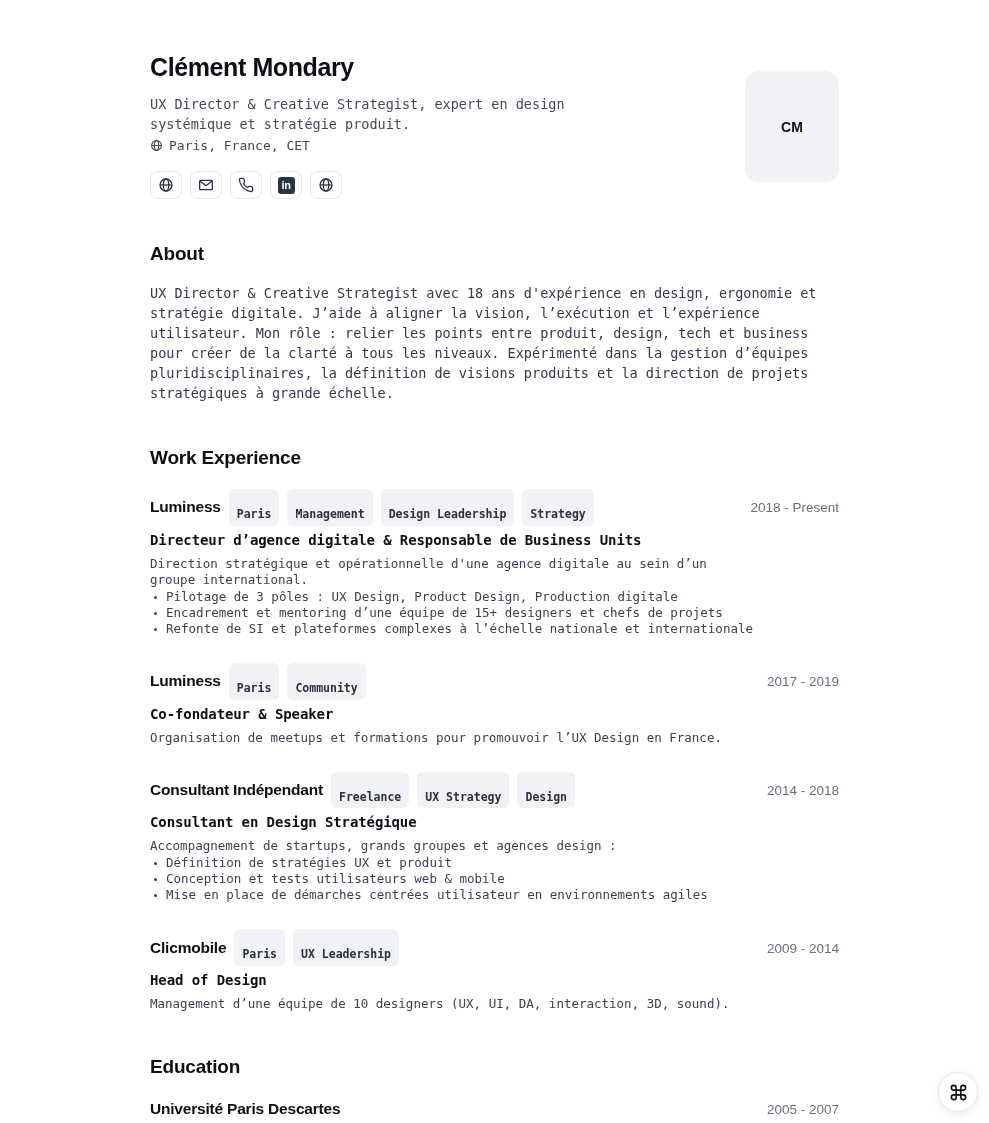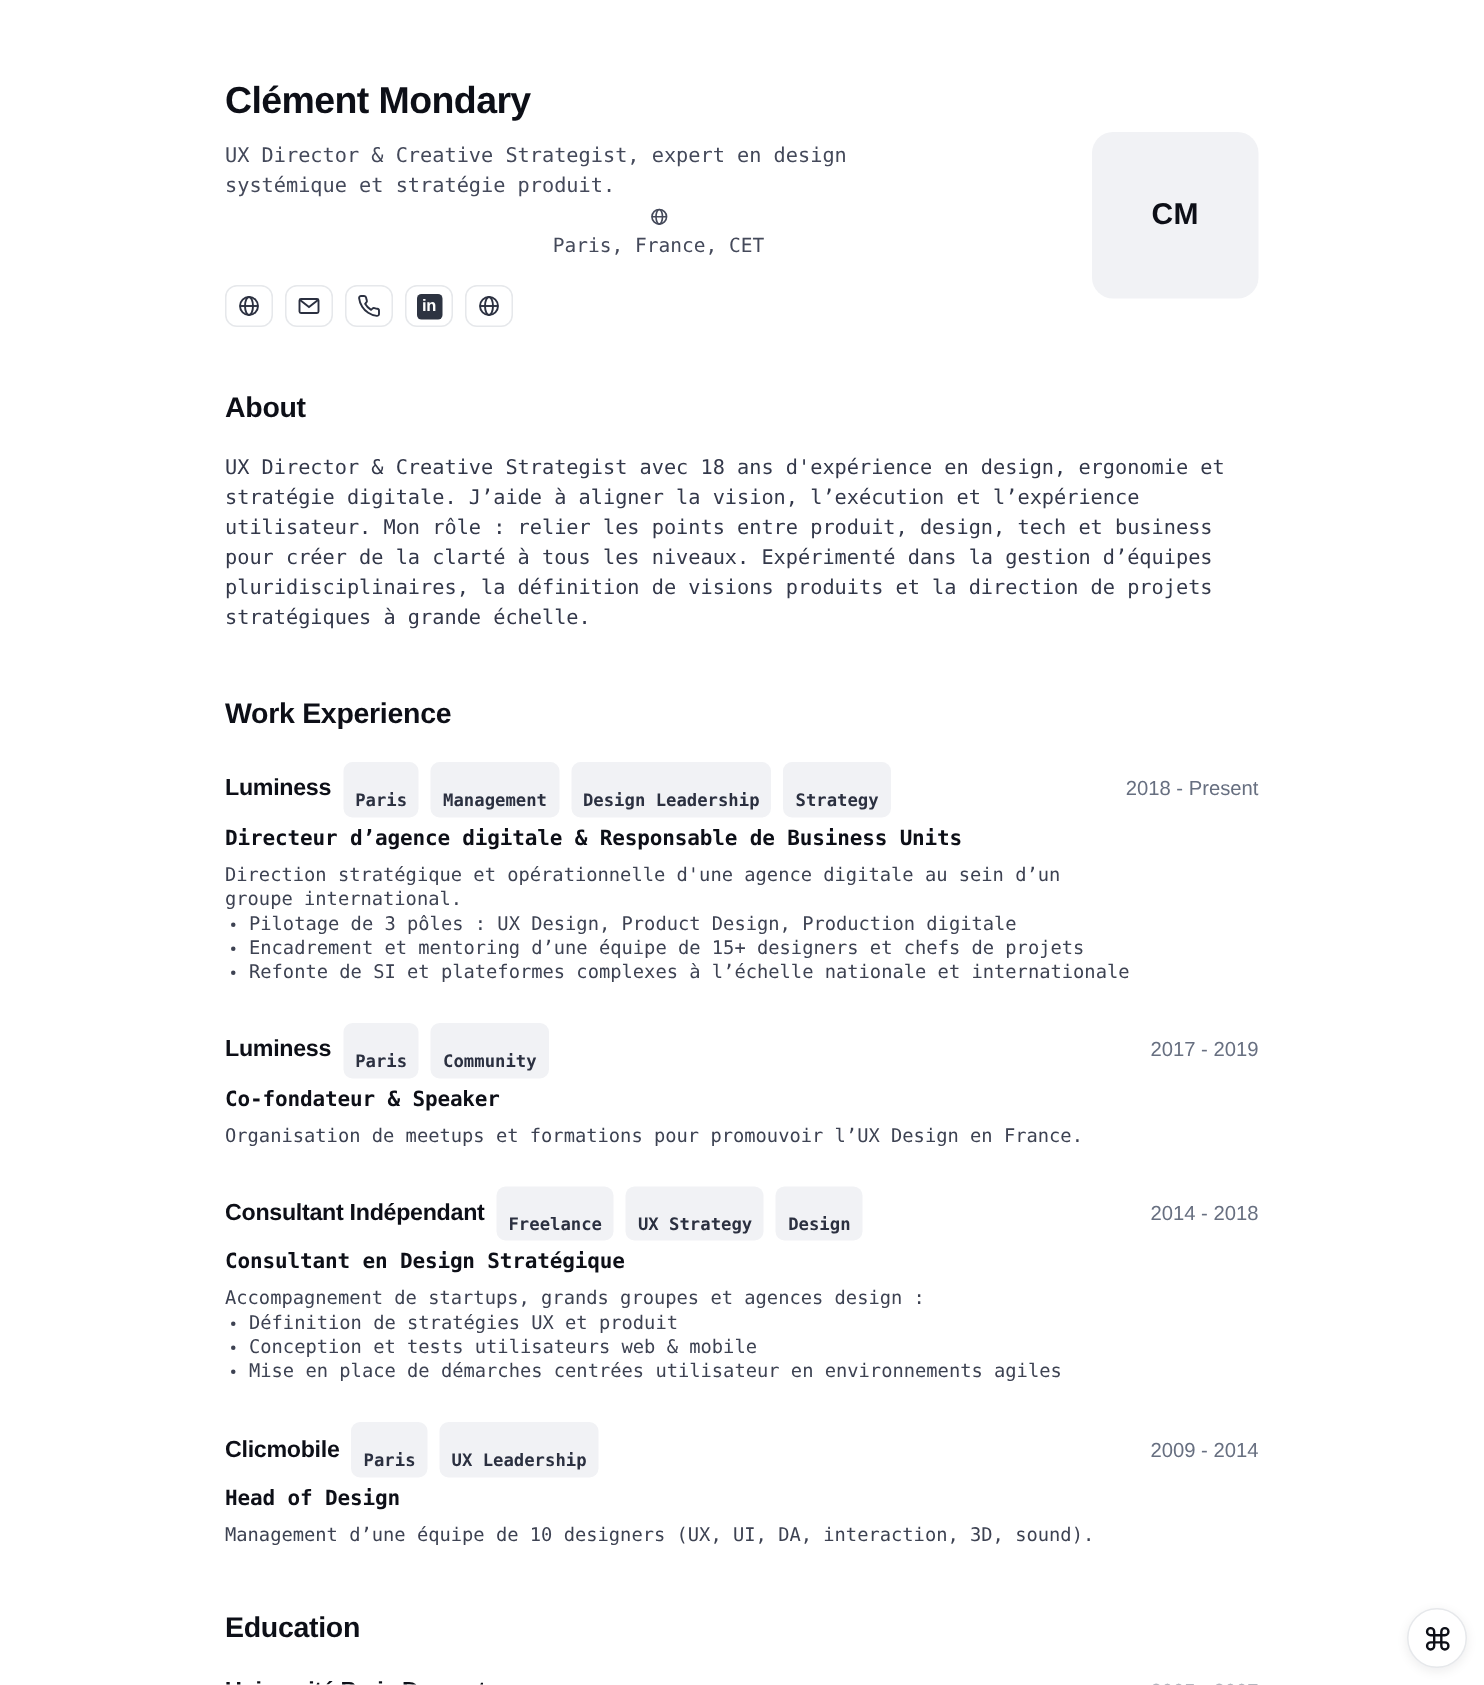--- a/index.html
+++ b/index.html
@@ -50,21 +50,20 @@
   }
 
   .location {
     display: flex;
     align-items: center;
     gap: 6px;
     font-family: "DejaVu Sans Mono", monospace;
     font-size: 13px;
     color: #44495a;
     margin-top: 4px;
-    flex-direction: column;
   }
   .location svg { display: block; }
 
   .contact-row {
     display: flex;
     gap: 8px;
     margin-top: 18px;
   }
   .contact-btn {
     width: 32px;
@@ -87,33 +86,33 @@
     color: #ffffff;
     font-size: 11px;
     font-weight: bold;
     line-height: 17px;
     text-align: center;
     letter-spacing: -0.3px;
     font-family: "Liberation Sans", sans-serif;
   }
 
   .avatar {
-    width: 111px;
+    width: 94px;
     height: 111px;
     border-radius: 14px;
     background: #f1f2f5;
     display: flex;
     align-items: center;
     justify-content: center;
-    font-size: 20px;
+    font-size: 14px;
     font-weight: bold;
     color: #0d0f17;
     letter-spacing: 0.2px;
     flex: 0 0 auto;
-    margin-top: 36px;
+    margin-top: 19px;
   }
 
   
   .section { margin-top: 44px; }
   .section-title {
     font-size: 19px;
     font-weight: bold;
     letter-spacing: -0.2px;
     color: #0d0f17;
   }

